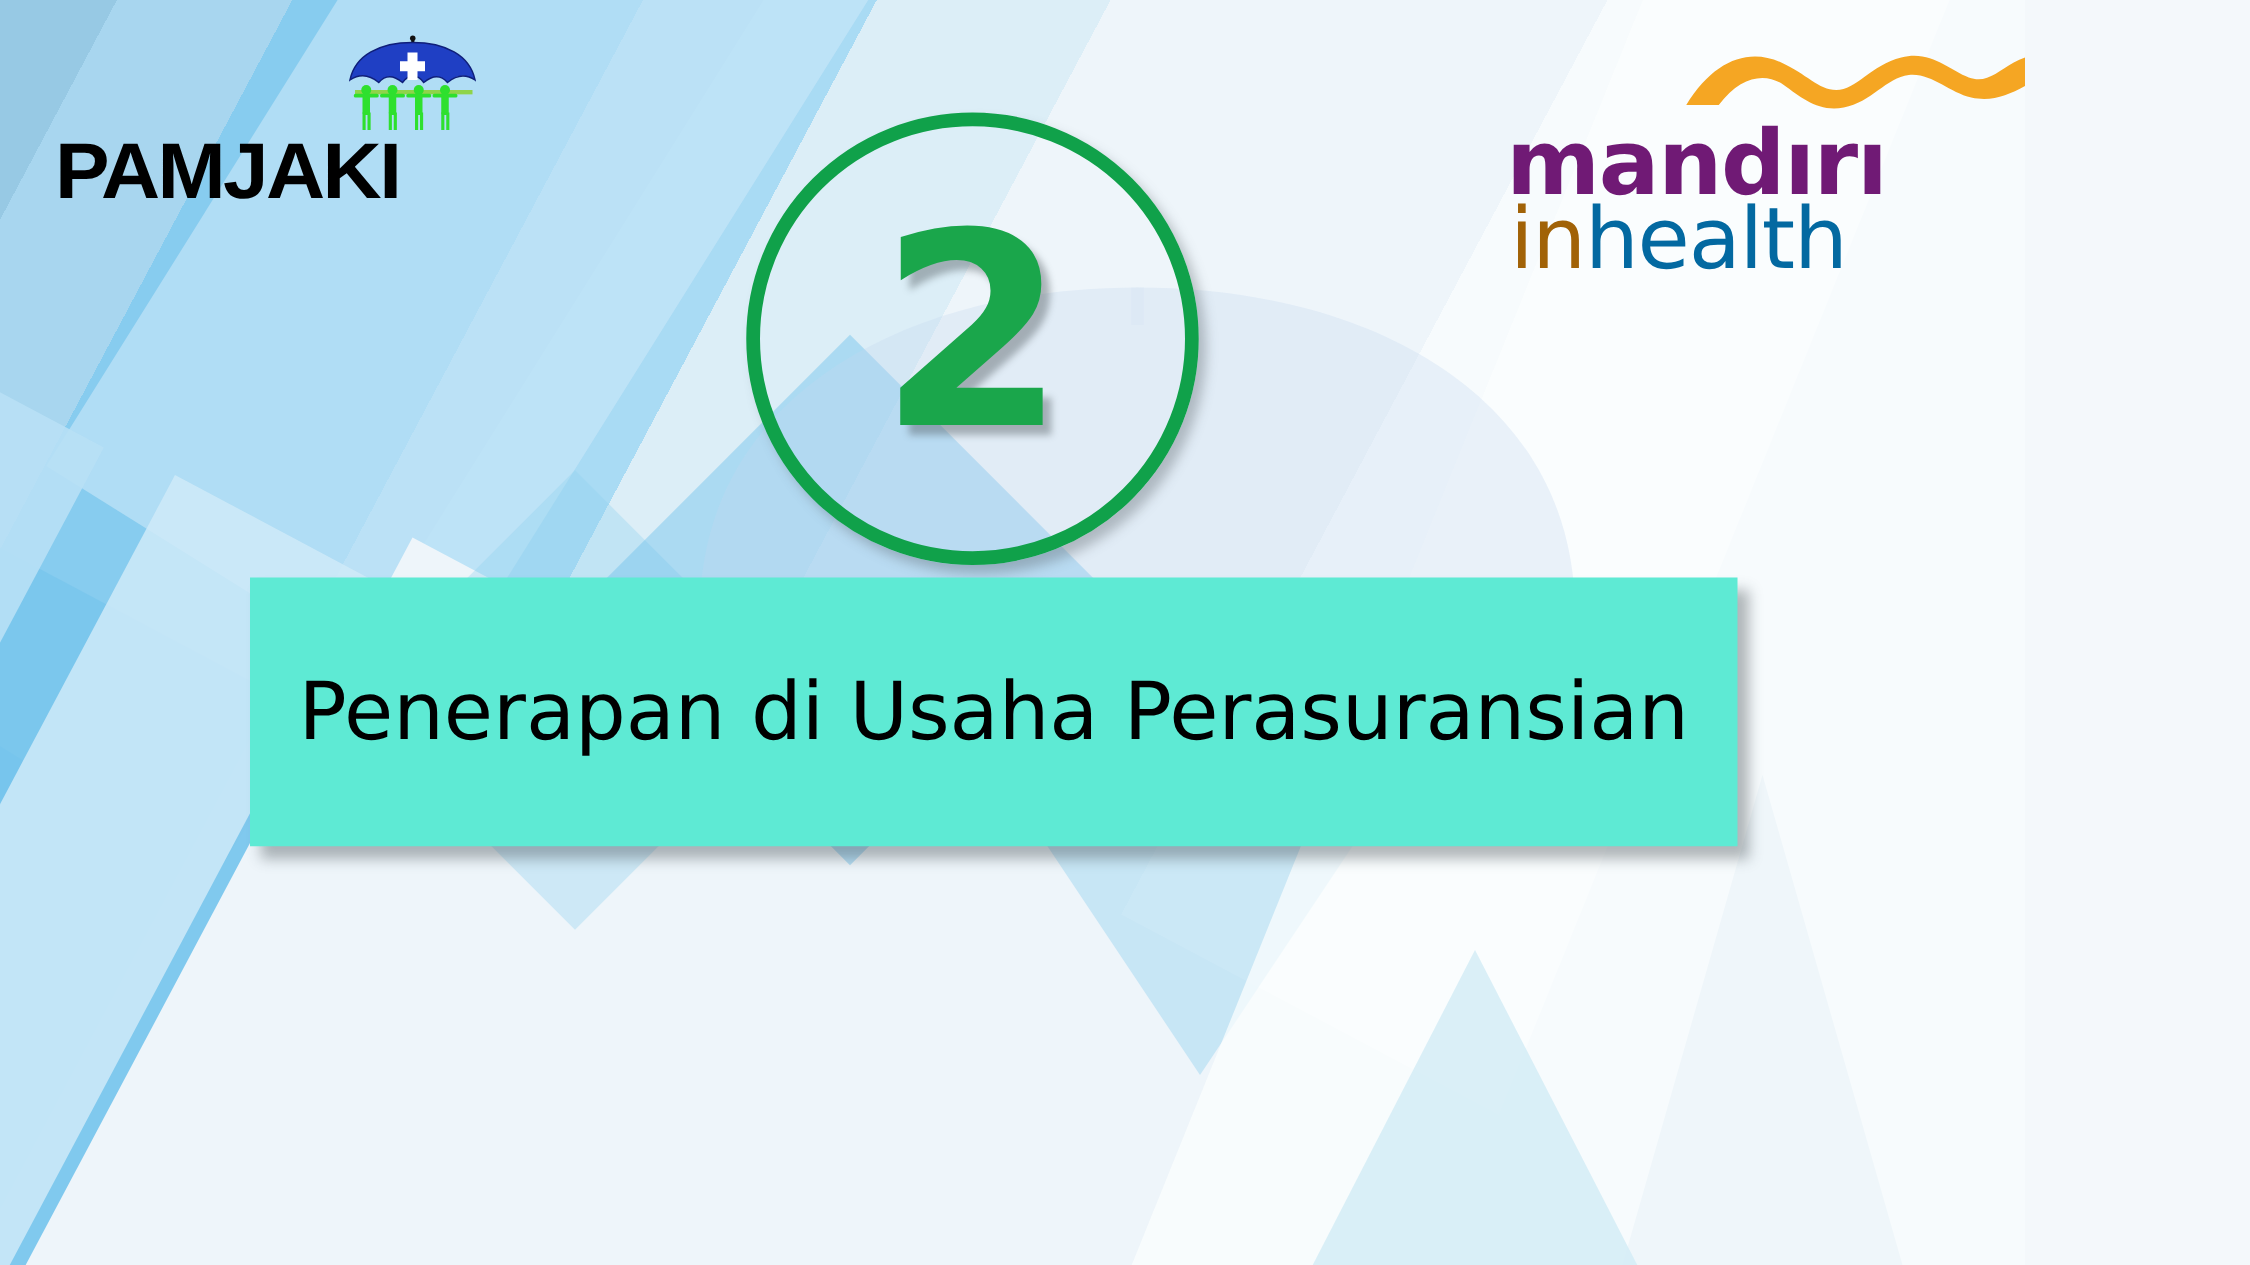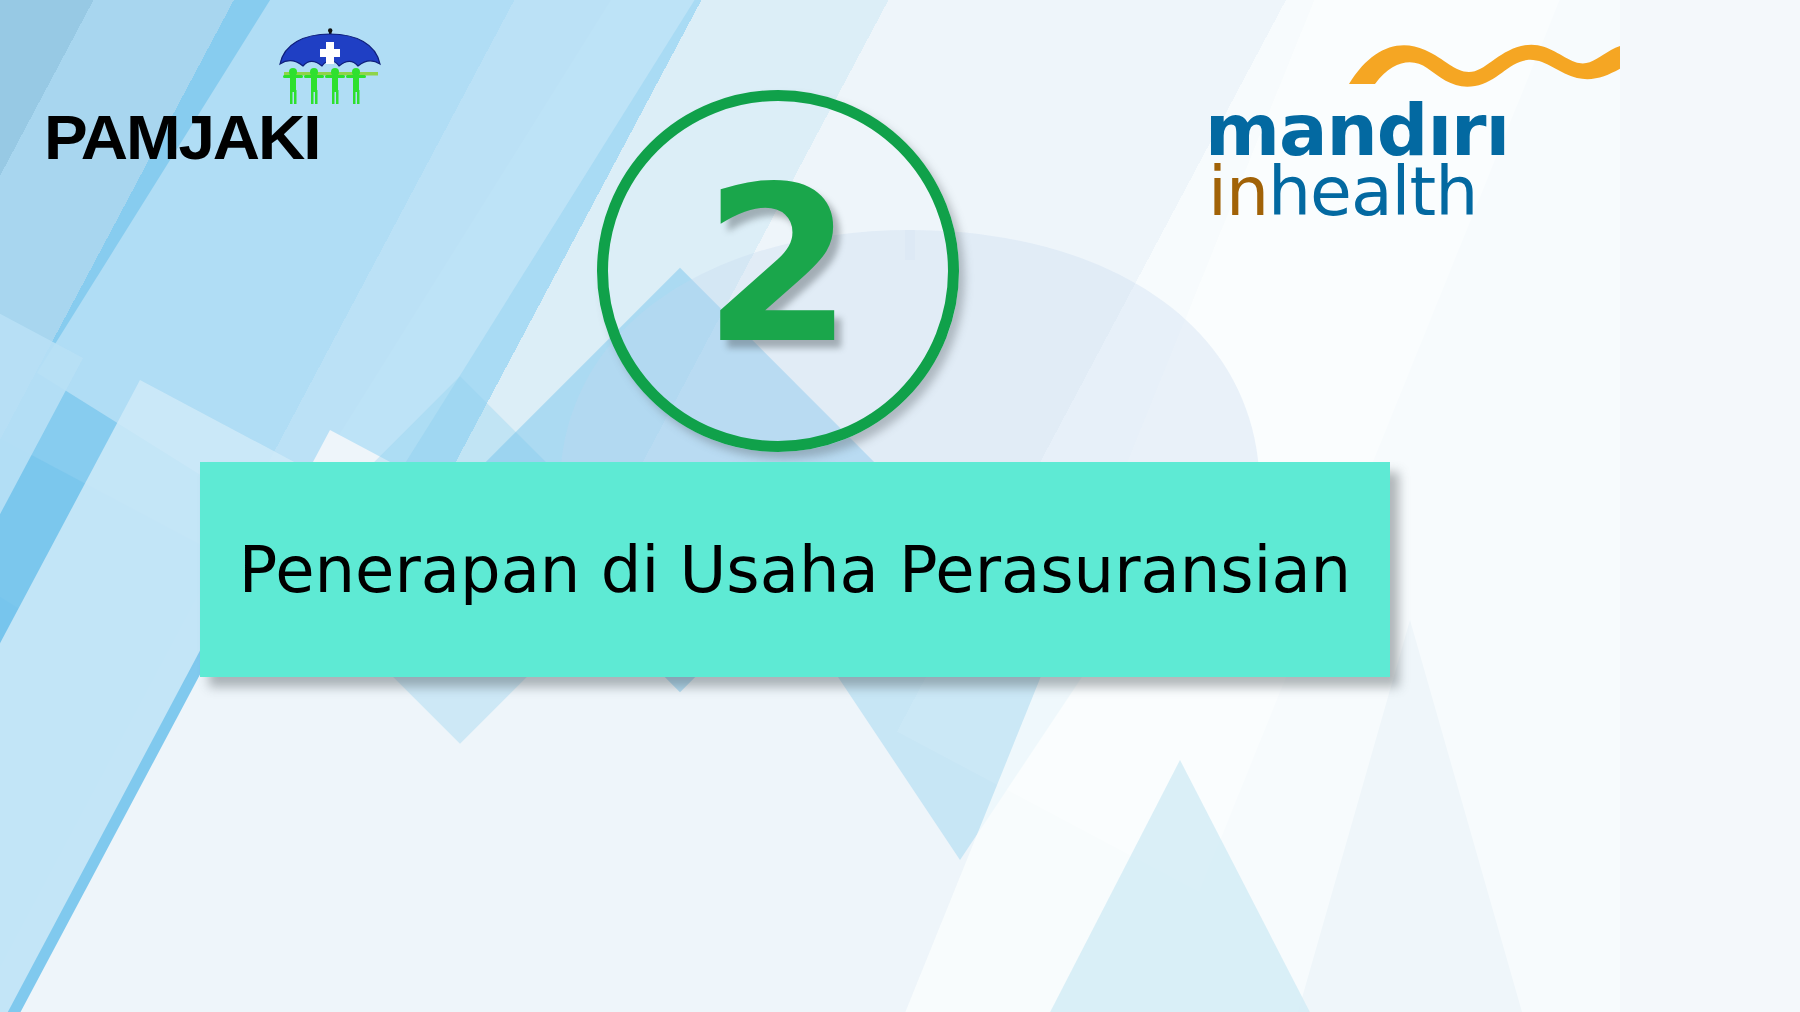--- a/index.html
+++ b/index.html
@@ -147,21 +147,21 @@
   
   .mandiri {
     position:absolute; left:1205px; top:36px;
     width:340px; height:170px;
   }
   .mandiri-wave { position:absolute; left:140px; top:0; width:340px; height:60px; }
   .mandiri-word {
     position:absolute; left:0; top:58px;
     font-family:"DejaVu Sans", sans-serif;
     font-weight:bold; font-size:72px; line-height:1;
-    color:#0369a1; letter-spacing:-1px;
+    color:#701a75; letter-spacing:-1px;
   }
   .mandiri-sub {
     position:absolute; left:3px; top:122px;
     font-family:"DejaVu Sans", sans-serif;
     font-weight:normal; font-size:68px; line-height:1;
     letter-spacing:-1px;
   }
   .mandiri-sub .in { color:#a16207; }
   .mandiri-sub .health { color:#0369a1; }
 

